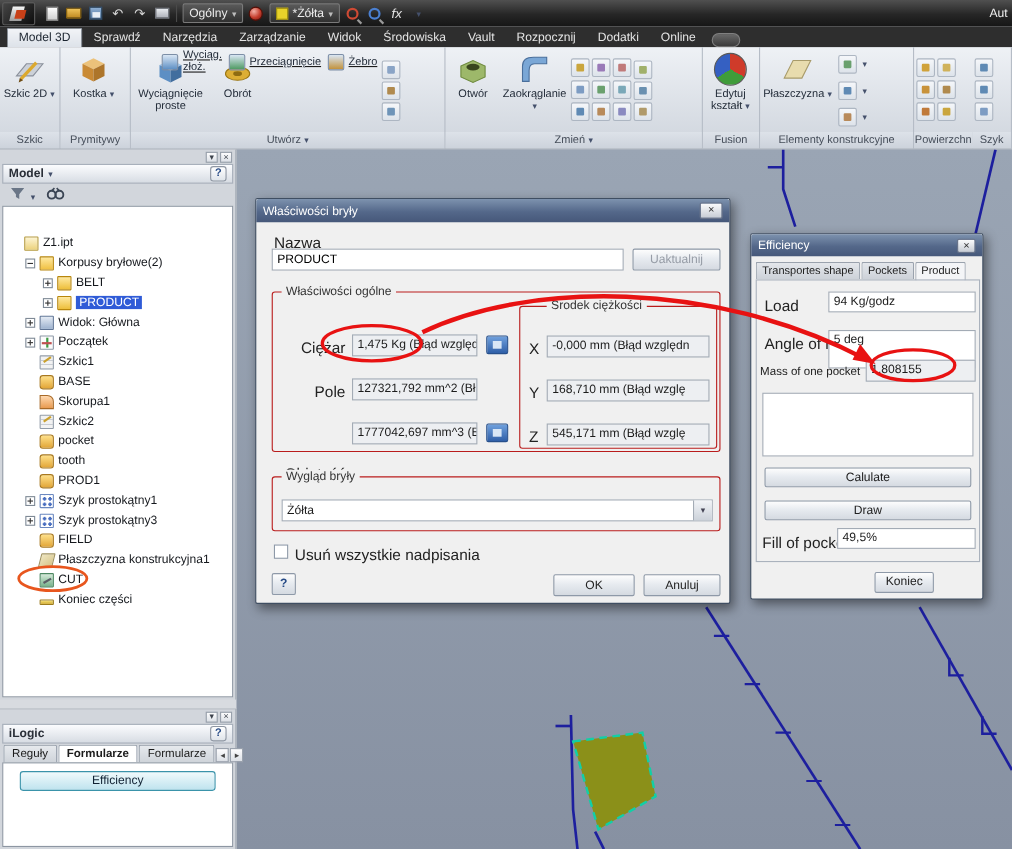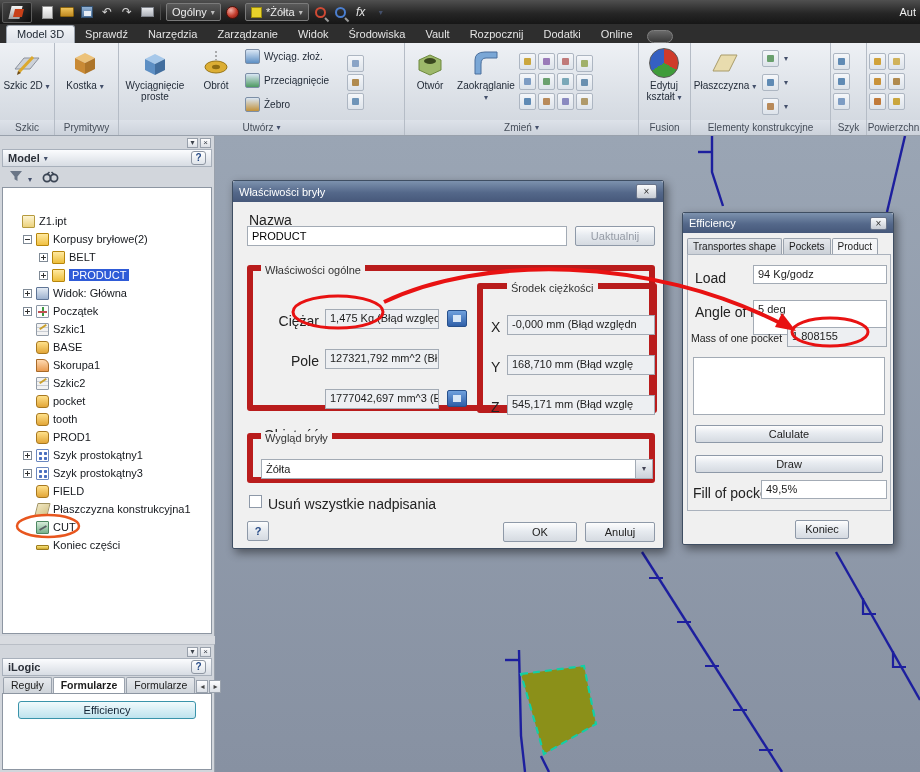--- a/index.html
+++ b/index.html
@@ -54,21 +54,21 @@
     background:linear-gradient(#eef1f5,#d8dde4 70%,#cfd5dd); border-bottom:1px solid #99a1ac;
     display:flex; }
   .rgroup { display:flex; flex-direction:column; border-right:1px solid #b5bcc6; flex:none; overflow:hidden; }
   .rg-body { flex:1; display:flex; align-items:stretch; padding:1px 1px 0; }
   .rg-label { height:15px; font-size:10px; color:#454d59; display:flex; align-items:center;
     justify-content:center; gap:3px; background:linear-gradient(#dde2e9,#ccd2db); }
   .bigbtn { display:flex; flex-direction:column; align-items:center; margin:1px; border-radius:2px; }
   .bicon { width:30px; height:30px; margin-top:3px; flex:none; }
   .blabel { font-size:10px; line-height:11px; text-align:center; color:#232c39; margin-top:2px; }
   .dda { font-size:8px; color:#44506b; }
-  .medcol { display:flex; flex-direction:column; justify-content:flex-start; }
+  .medcol { display:flex; flex-direction:row; justify-content:flex-end;text-decoration:underline; }
   .medbtn { height:24px; display:flex; align-items:center; gap:4px; padding:0 3px; font-size:10px; color:#232c39; border-radius:2px; }
   .mic { width:15px; height:15px; border-radius:2px; border:1px solid #7c8ea6;
     background:linear-gradient(#d9e6f4,var(--g,#5d8fc4)); flex:none; }
   .sic { width:17px; height:17px; margin:1px; border:1px solid #adb6c2; border-radius:2px;
     background:linear-gradient(#f5f7fa,#dde3ea); position:relative; flex:none; }
   .sic::after { content:""; position:absolute; inset:4px; background:var(--g,#7d9cc3); border-radius:1px; }
   .scol { display:flex; flex-direction:column; justify-content:center; }
   .sgrid3 { display:grid; grid-template-rows:repeat(3,20px); grid-auto-flow:column; align-content:center; }
   .icon-fusion { border-radius:50%;
     background:conic-gradient(#cf3b2a 0 33%, #3f9c3a 33% 66%, #3560c2 66% 100%);
@@ -135,21 +135,21 @@
     box-shadow:3px 4px 10px rgba(0,0,0,.45); }
   .dlg-title { height:21px; background:linear-gradient(#7d92ae,#54688a 55%,#46587a);
     color:#fff; display:flex; align-items:center; padding:0 6px; font-size:11px; border-radius:2px 2px 0 0; }
   .ttl-x { margin-left:auto; width:21px; height:15px; border:1px solid #69748a; border-radius:2px;
     background:linear-gradient(#fafbfc,#c7ccd4); color:#333; font-size:10px; line-height:13px; text-align:center; }
   .btn { position:absolute; background:linear-gradient(#fdfdfd,#e7ebf0 45%,#d5dae1);
     border:1px solid #8e99a8; border-radius:2px; font-size:11px; color:#222; text-align:center; }
   .inp { position:absolute; background:#fff; border:1px solid #a3abb5; font-size:11px; padding:2px 4px;
     white-space:nowrap; overflow:hidden; }
   .inp.ro { background:#edeff2; }
-  .grp { position:absolute; border:6px solid #b91c1c; border-radius:3px; }
+  .grp { position:absolute; border:1px solid #b91c1c; border-radius:3px; }
   .grp-title { position:absolute; top:-7px; left:8px; background:#f0f0f0; padding:0 4px; font-size:11px; color:#333; }
   .lbl { position:absolute; font-size:14px; color:#222; white-space:nowrap; }
   .blue-ic { position:absolute; width:20px; height:17px; border:1px solid #27508c; border-radius:2px;
     background:linear-gradient(#6fa0dd,#2f5fa8); }
   .blue-ic::after { content:""; position:absolute; inset:4px 5px; background:#d8e6f6; }
   .combo { position:absolute; background:#fff; border:1px solid #a3abb5; display:flex; align-items:center;justify-content:space-between; }
   .combo .ctext { flex:1; padding:0 4px; font-size:11px; }
   .combo .cbtn { width:17px; align-self:stretch; background:linear-gradient(#f2f4f7,#ccd2da);
     border-left:1px solid #a3abb5; text-align:center; font-size:8px; line-height:18px; color:#445; }
   .cb { position:absolute; width:13px; height:13px; background:#fff; border:1px solid #8e99a8; }
@@ -391,46 +391,46 @@
               <span class="sic" style="--g:#b88a5a"></span>
               <span class="dda">▾</span>
             </div>
         </div>
       </div>
       <div class="rg-label">
           <span>Elementy konstrukcyjne</span>
         </div>
     </div>
 
-    <div class="rgroup" style="width:36px">
-      <div class="rg-body">
-        <div class="sgrid3">
-          <div class="sic" style="--g:#5f8ab4"></div>
-          <div class="sic" style="--g:#5f8ab4"></div>
-          <div class="sic" style="--g:#7d9cc3"></div>
-        </div>
-      </div>
-      <div class="rg-label">
-          <span>Szyk</span>
-        </div>
-    </div>
-
     <div class="rgroup" style="width:53px; border-right:none">
       <div class="rg-body">
         <div class="sgrid3">
           <div class="sic" style="--g:#d0a23a"></div>
           <div class="sic" style="--g:#c8923a"></div>
           <div class="sic" style="--g:#c07a3a"></div>
           <div class="sic" style="--g:#d0b25a"></div>
           <div class="sic" style="--g:#b08a4e"></div>
           <div class="sic" style="--g:#caa63e"></div>
         </div>
       </div>
       <div class="rg-label">
           <span>Powierzchn</span>
+        </div>
+    </div>
+
+    <div class="rgroup" style="width:36px">
+      <div class="rg-body">
+        <div class="sgrid3">
+          <div class="sic" style="--g:#5f8ab4"></div>
+          <div class="sic" style="--g:#5f8ab4"></div>
+          <div class="sic" style="--g:#7d9cc3"></div>
+        </div>
+      </div>
+      <div class="rg-label">
+          <span>Szyk</span>
         </div>
     </div>
   </div>
 
   <div class="viewport">
     <svg width="705" height="636">
       <g stroke="#1d1f9e" stroke-width="2.4" fill="none">
         <path d="M497 0 L497 36 L508 70"></path>
         <path d="M483 16 L497 16"></path>
         <path d="M690 0 L672 76"></path>

